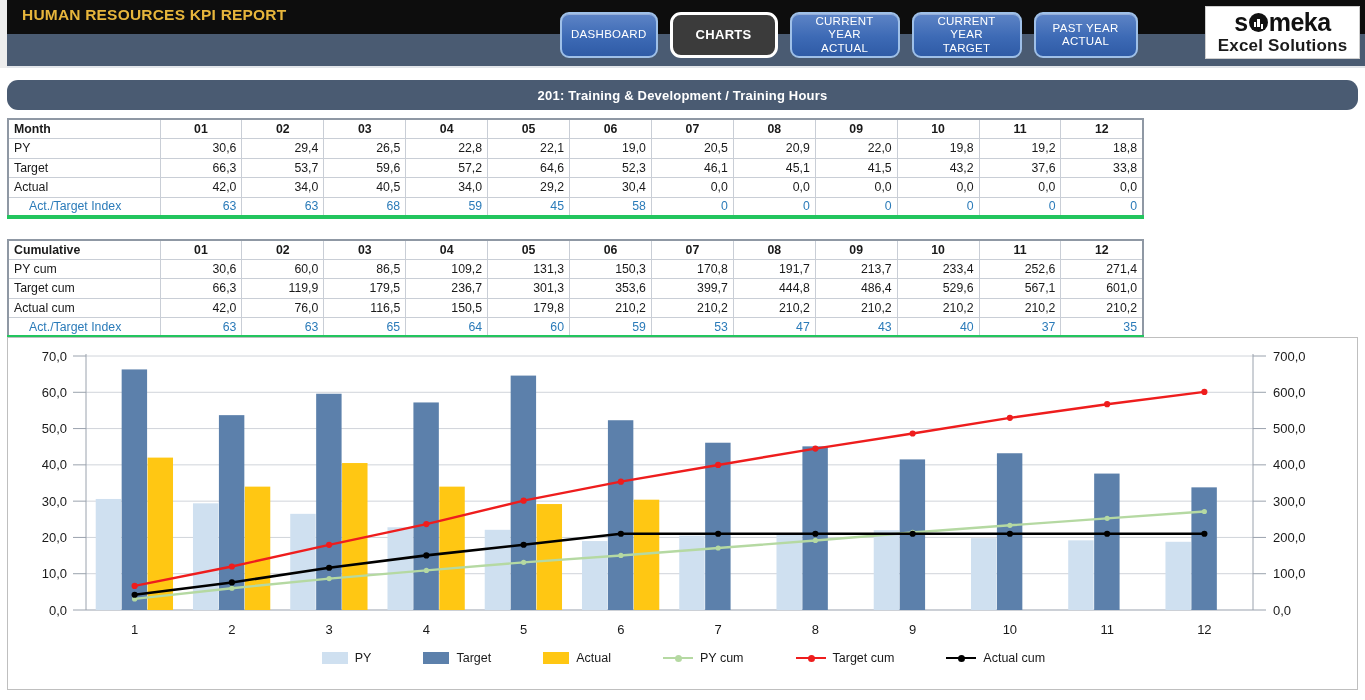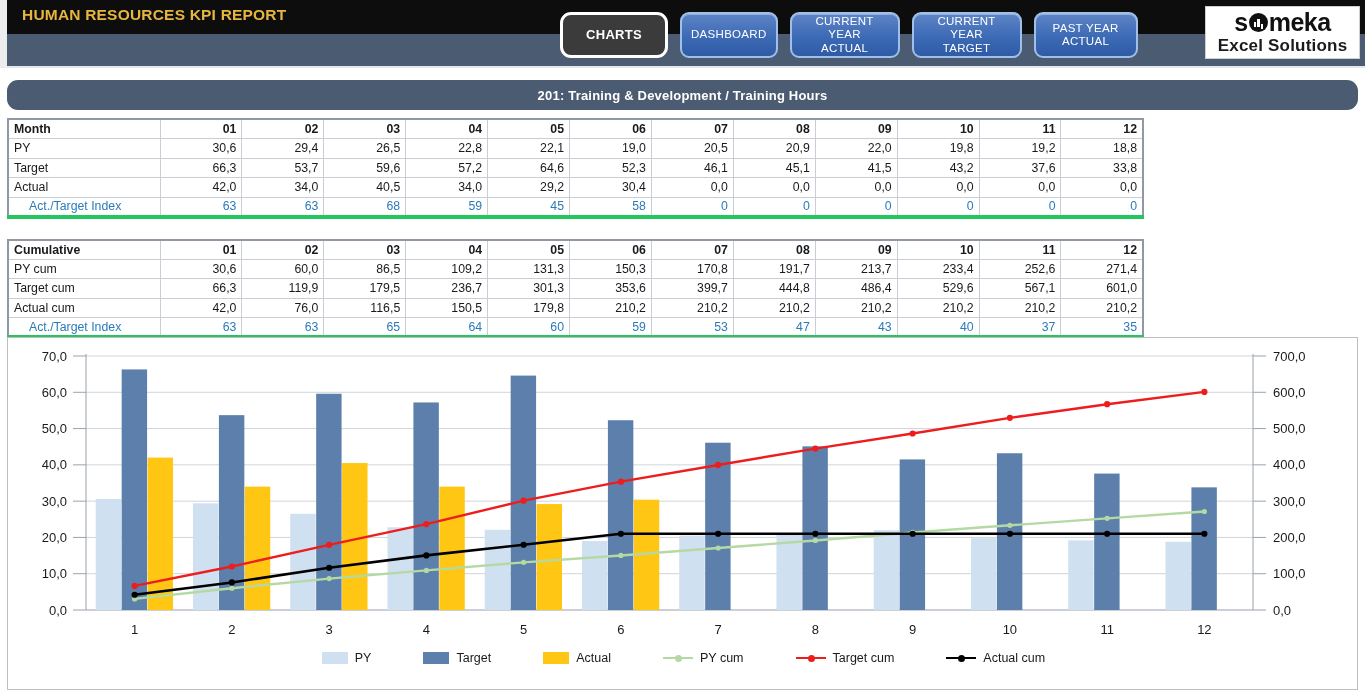--- a/index.html
+++ b/index.html
@@ -171,21 +171,21 @@
   }
   table.kpi col.lab { width: 152px; }
   table.kpi th.lab, table.kpi td.lab {
     text-align: left;
     font-weight: bold;
     border-left: 2px solid #8f98a4;
   }
   table.kpi td.lab { font-weight: normal; }
   table.kpi th {
     font-weight: bold;
-    text-align: right;
+    text-align: center;
   }
   table.kpi td.num { text-align: right; }
   table.kpi tr.hdr th { border-top: 2px solid #8f98a4; }
   table.kpi tr.hdr th:last-child { border-right: 2px solid #8f98a4; }
   table.kpi tr td:last-child { border-right: 2px solid #8f98a4; }
   table.kpi tr.index-row td {
     color: #2b7bb9;
     border-bottom: 4px solid #22c55e;
     padding-left: 20px;
   }
@@ -231,28 +231,28 @@
 
   <div class="banner">
     <div class="band-black"></div>
     <div class="band-slate"></div>
     <div class="band-edge"></div>
     <div class="left-gutter"></div>
     <div class="title-kpi">HUMAN RESOURCES KPI REPORT</div>
   </div>
 
   <div class="navbar">
+    <div class="navbtn blue">
+      <span>
+        <span class="l1">DASHBOARD</span>
+      </span>
+    </div>
     <div class="navbtn active" style="width:108px;">
       <span>
         <span class="l1">CHARTS</span>
-      </span>
-    </div>
-    <div class="navbtn blue">
-      <span>
-        <span class="l1">DASHBOARD</span>
       </span>
     </div>
     <div class="navbtn blue" style="width:110px;">
       <span>
         <span class="l1">CURRENT YEAR</span>
         <span class="l2">ACTUAL</span>
       </span>
     </div>
     <div class="navbtn blue" style="width:110px;">
       <span>

